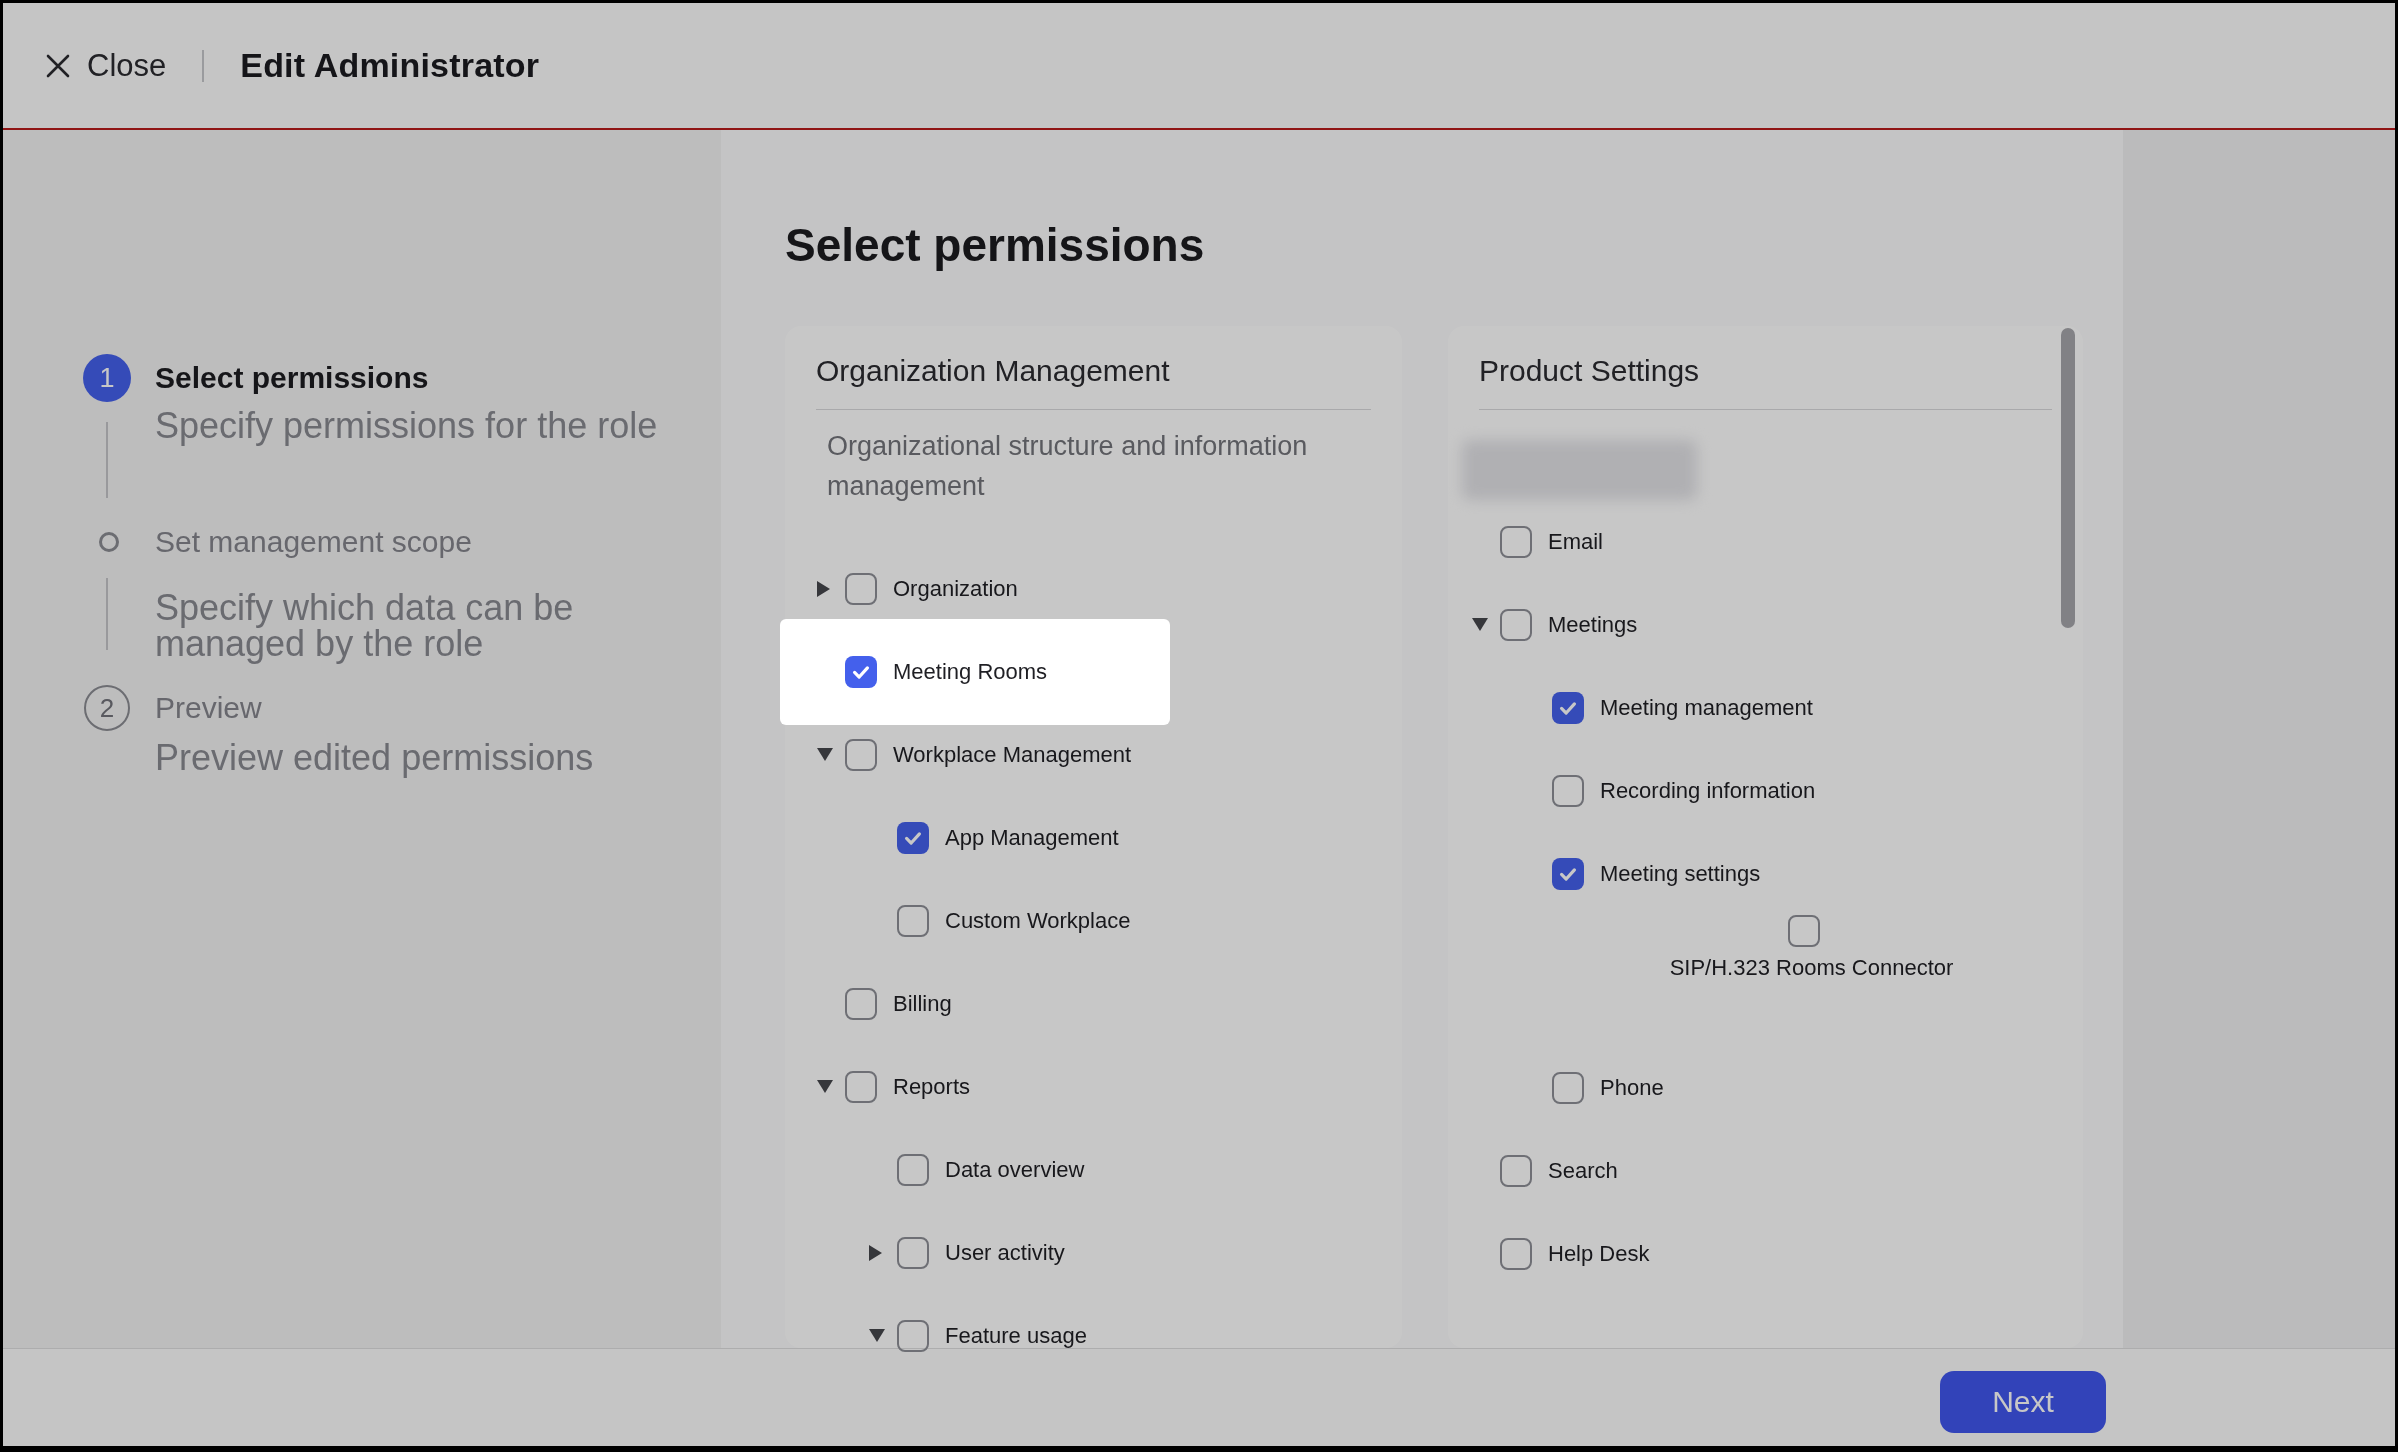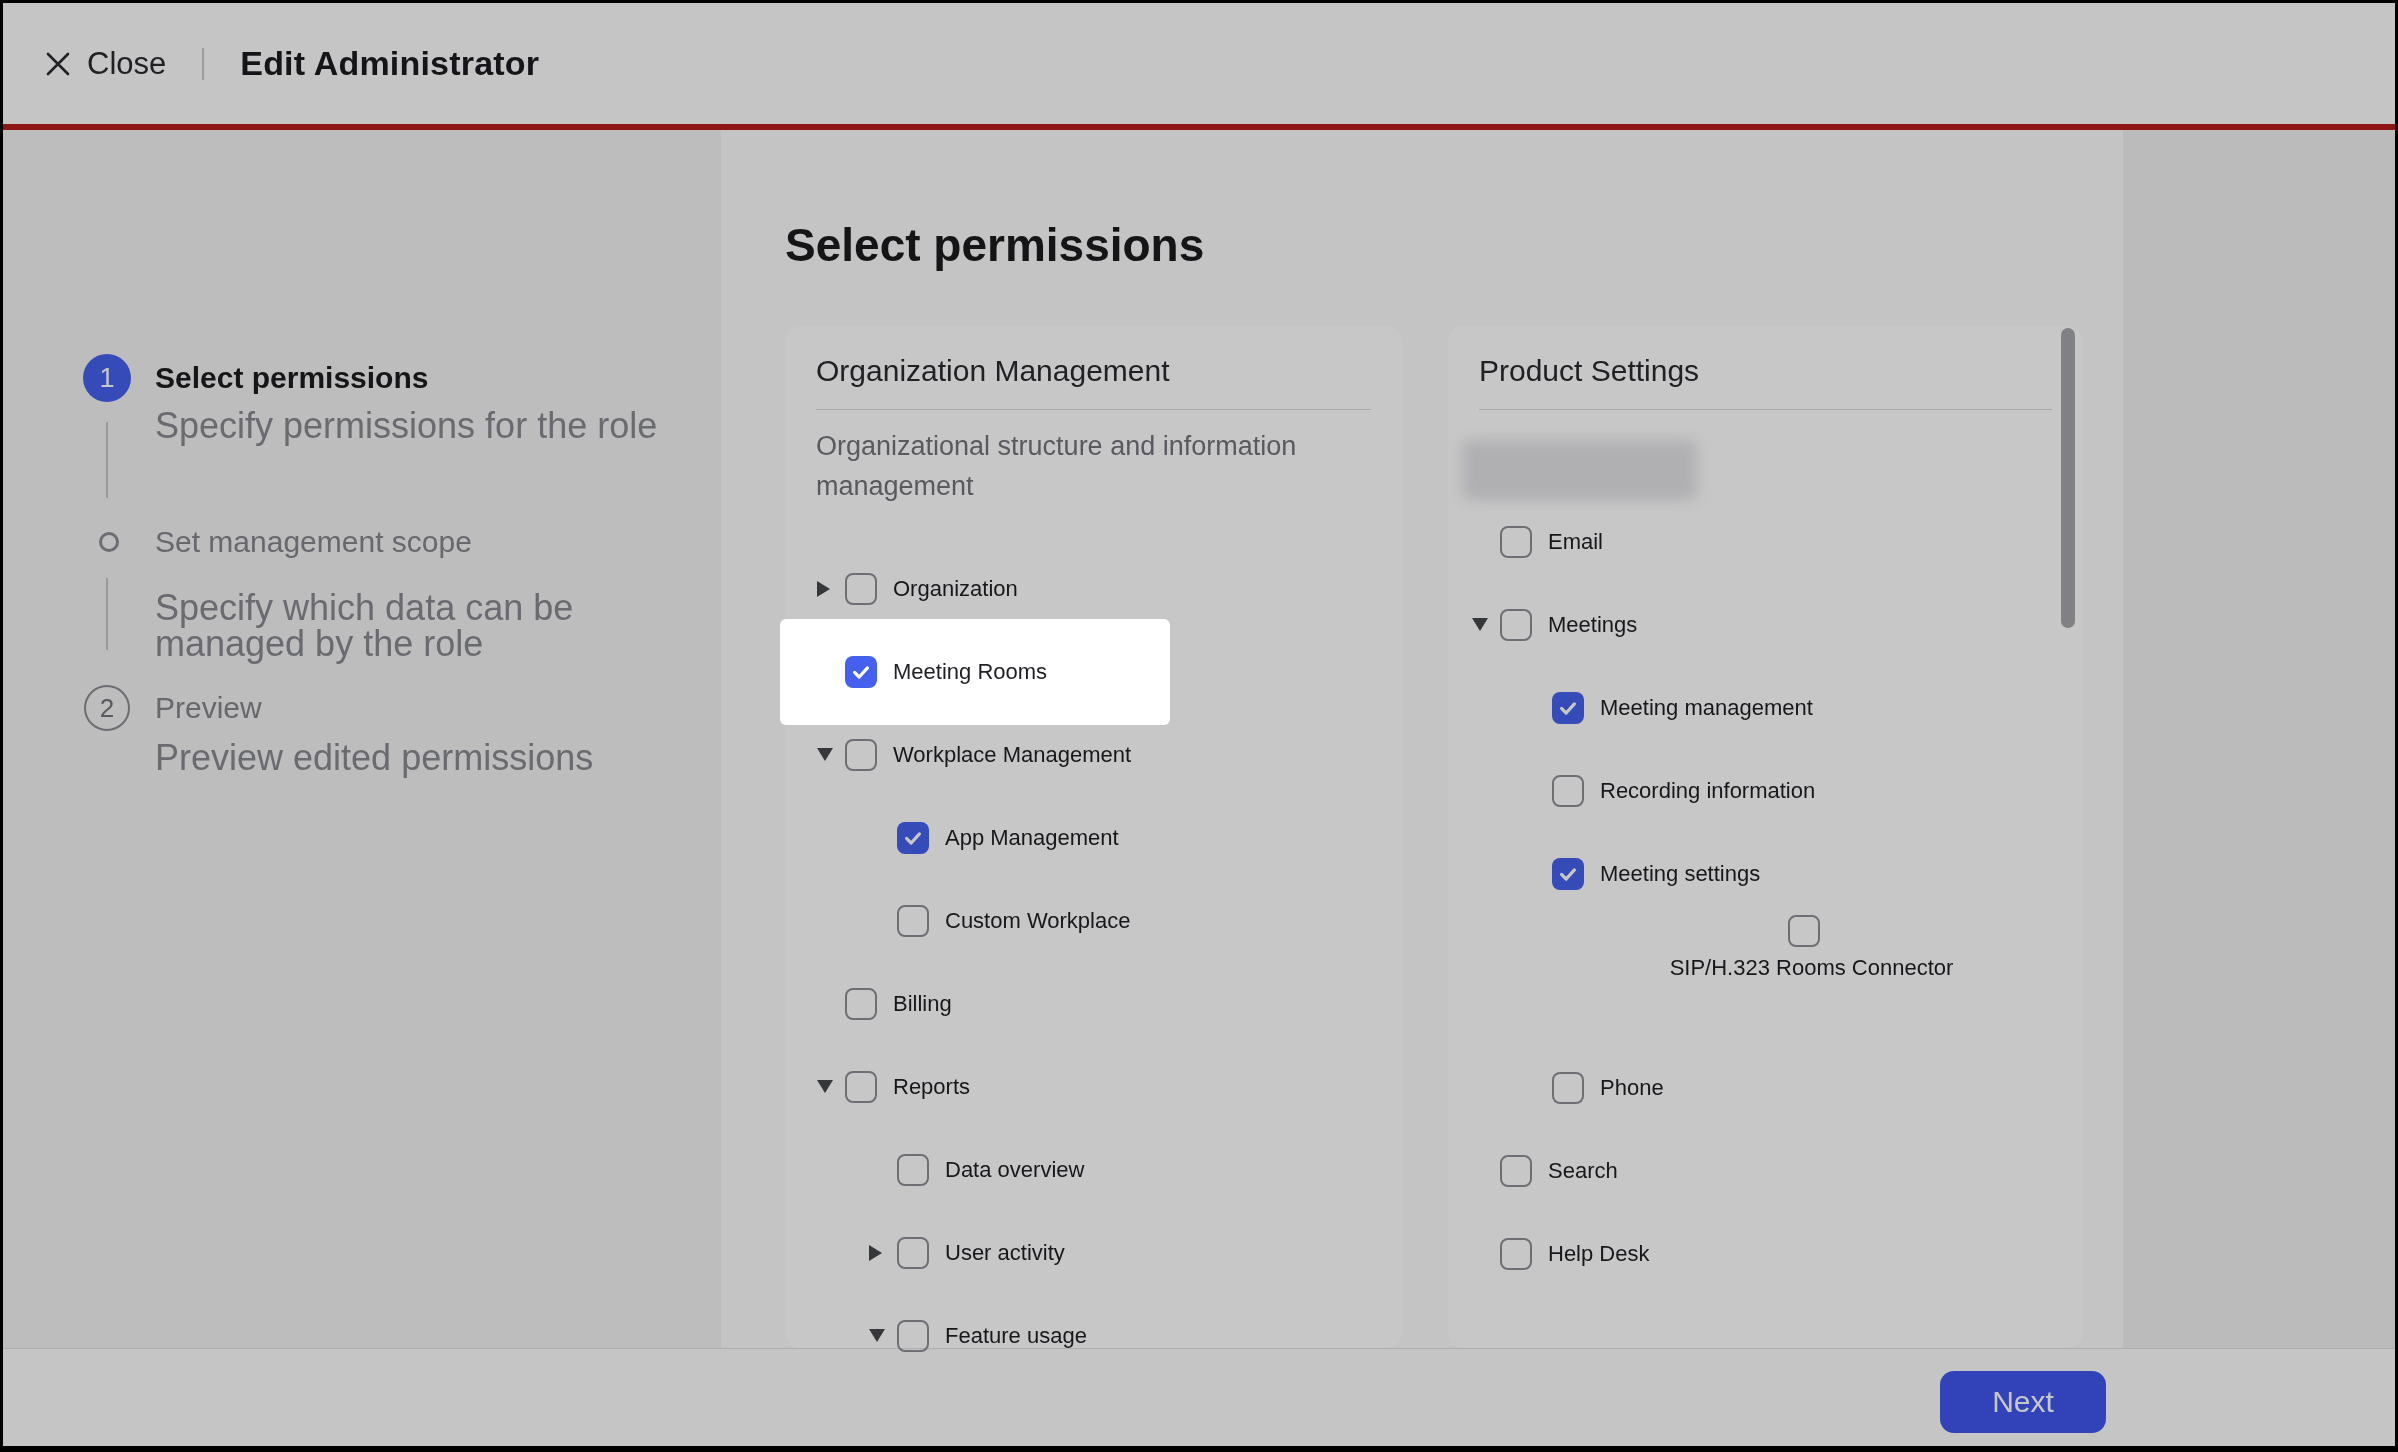--- a/index.html
+++ b/index.html
@@ -7,21 +7,21 @@
   .frame {
     position:relative; width:2398px; height:1452px;
     border:3px solid #000; border-bottom-width:6px;
     overflow:hidden; background:#fdfdfe;
     font-family:"Liberation Sans","DejaVu Sans",sans-serif;
     color:#1f1f24;
   }
   
   .topbar {
     height:127px; background:#fdfdfd; display:flex; align-items:center;
-    padding-left:40px; border-bottom:6px solid #b91c1c;
+    padding-left:40px; border-bottom:2px solid #b91c1c;
   }
   .close-btn { display:flex; align-items:center; gap:14px; background:none; border:none; cursor:pointer;
     font-family:inherit; font-size:31px; color:#2b2b30; }
   .vdiv { width:2px; height:32px; background:#c6c7cb; margin:0 36px; }
   .win-title { font-size:34px; font-weight:700; color:#1c1c20; letter-spacing:.2px; }
   
   .content { display:flex; height:1218px; }
   .stepper { width:718px; background:#f2f2f3; position:relative; flex:none; }
   .step-circle-active {
     position:absolute; left:80px; top:224px; width:48px; height:48px; border-radius:50%;
@@ -44,21 +44,21 @@
   .line2 { top:448px; height:72px; }
   
   .main { flex:1; background:#fcfcfd; padding:86px 40px 0 64px; }
   .heading { font-size:46px; line-height:58px; font-weight:700; color:#1b1b1f; margin-bottom:52px; }
   .cards { display:flex; gap:46px; align-items:stretch; height:1022px; }
   .card { background:#ffffff; border-radius:16px; flex:none; }
   .card.org { width:617px; }
   .card.product { width:635px; position:relative; }
   .card h3 { margin-top:26px; padding:0 31px; font-size:30px; line-height:38px; font-weight:500; color:#2b2b30; }
   .card .rule { border:none; border-top:1px solid #d9d9dc; margin:19px 31px 0; }
-  .card .desc { margin:16px 31px 0; font-size:27px; line-height:40px; color:#73747a; }
+  .card .desc { margin:16px 42px 0; font-size:27px; line-height:40px; color:#73747a; }
   .blur-pill { margin:30px 0 0 14px; width:235px; height:60px; border-radius:8px; background:#e2e2e6; filter:blur(7px); }
   ul.tree { list-style:none; margin-top:41px; }
   .card.product ul.tree { margin-top:0; }
   .row { display:flex; align-items:center; height:83px; padding-left:32px; }
   .card.product .row { padding-left:24px; }
   .row.lvl1 { padding-left:84px; }
   .card.product .row.lvl1 { padding-left:76px; }
   .row.tall { height:131px;flex-direction:column; }
   .arrow-slot { width:28px; flex:none; display:flex; align-items:center; }
   .tri-right { width:0; height:0; border-left:13px solid #46474c; border-top:8px solid transparent; border-bottom:8px solid transparent; }

